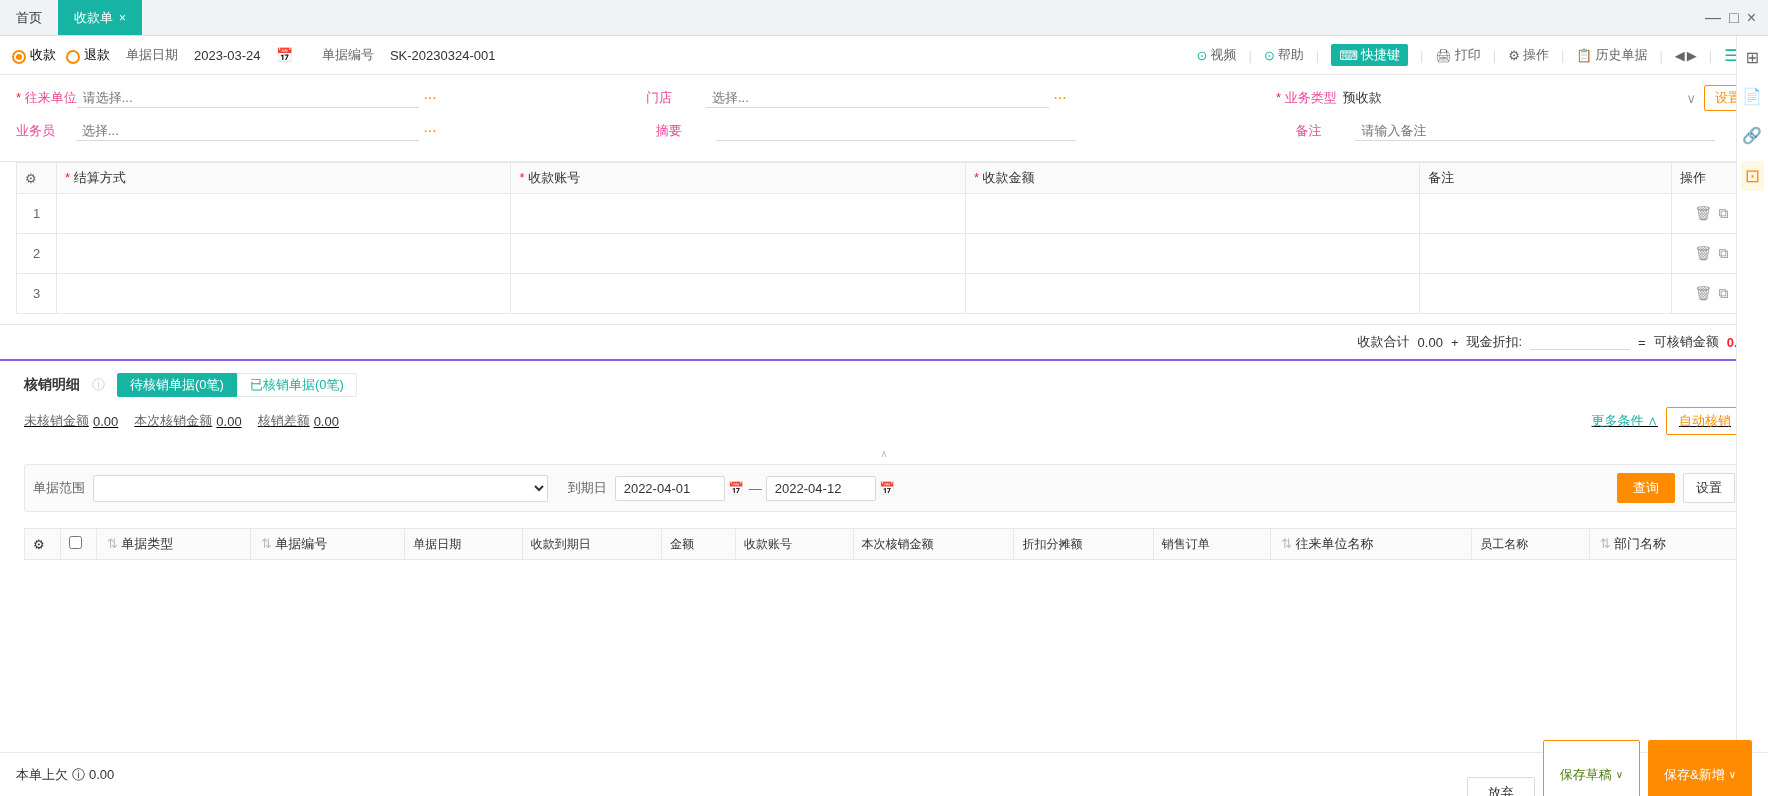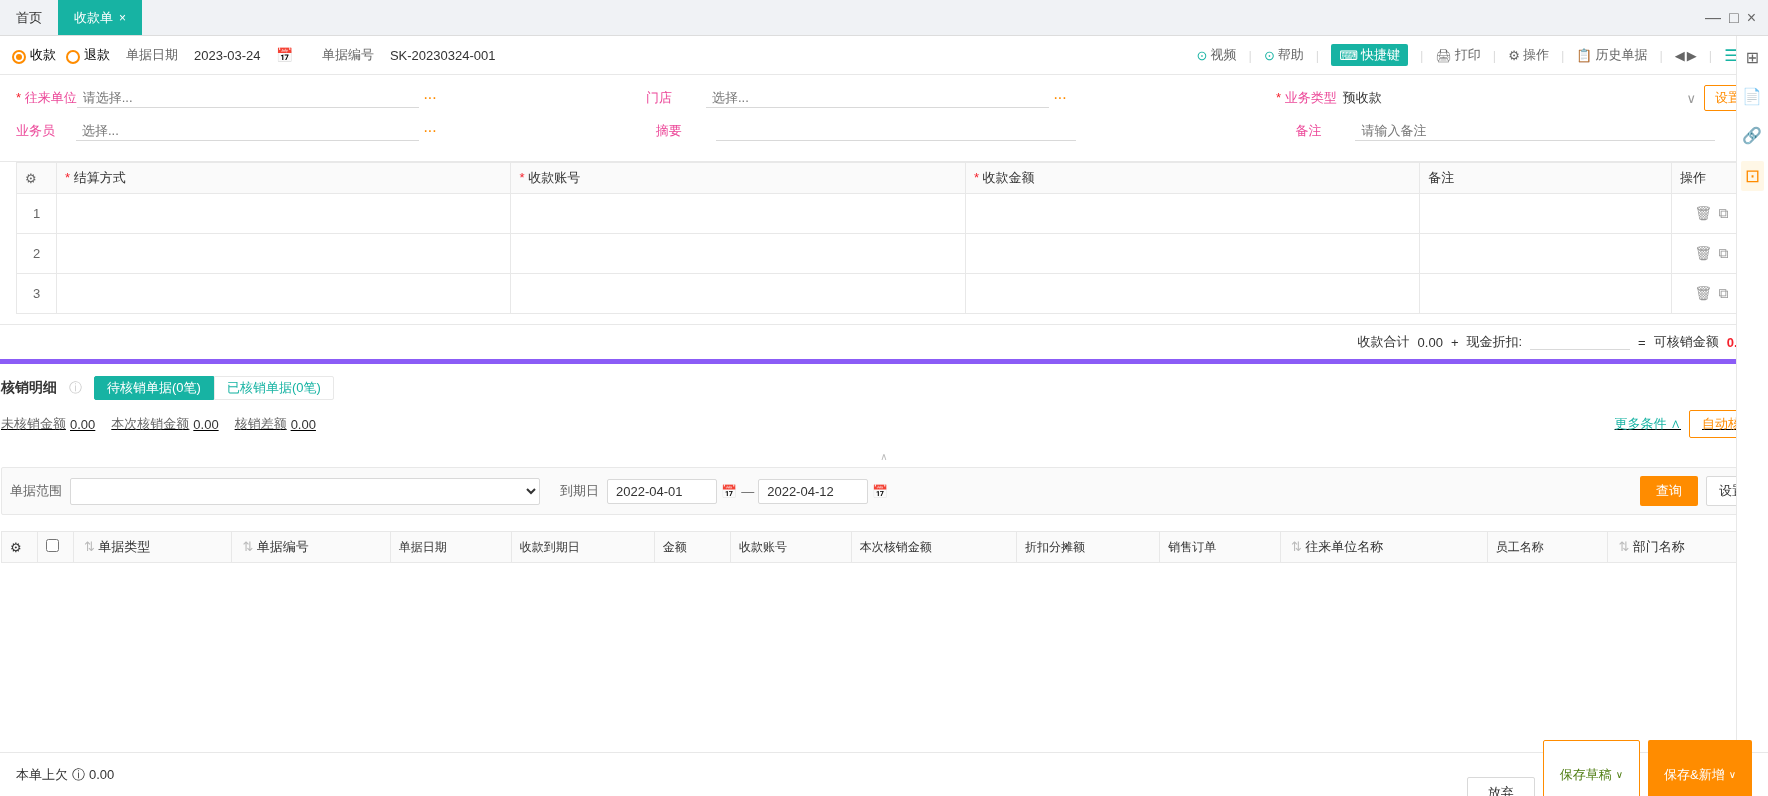--- a/index.html
+++ b/index.html
@@ -94,21 +94,21 @@
       color: #333;
     }
     .summary-highlight { color: #f5222d; font-weight: bold; }
     .summary-input {
       border: none; border-bottom: 1px solid #d9d9d9; width: 100px;
       outline: none; text-align: right; font-size: 13px;
     }
 
     
     .writeoff-section {
-      background: #fff; border-top: 5px solid #8b5cf6; padding: 12px 1px;
+      background: #fff; border-top: 2px solid #8b5cf6; padding: 12px 24px;
     }
     .writeoff-header { display: flex; align-items: center; gap: 12px; margin-bottom: 10px; }
     .writeoff-title { font-size: 14px; font-weight: bold; color: #333; }
     .writeoff-tabs { display: flex; gap: 0; }
     .writeoff-tab {
       padding: 2px 12px; cursor: pointer; color: #17b3a3; border: 1px solid #e8e8e8;
       background: #fff; font-size: 12px;
     }
     .writeoff-tab:first-child { border-radius: 2px 0 0 2px; }
     .writeoff-tab:last-child { border-radius: 0 2px 2px 0; }

